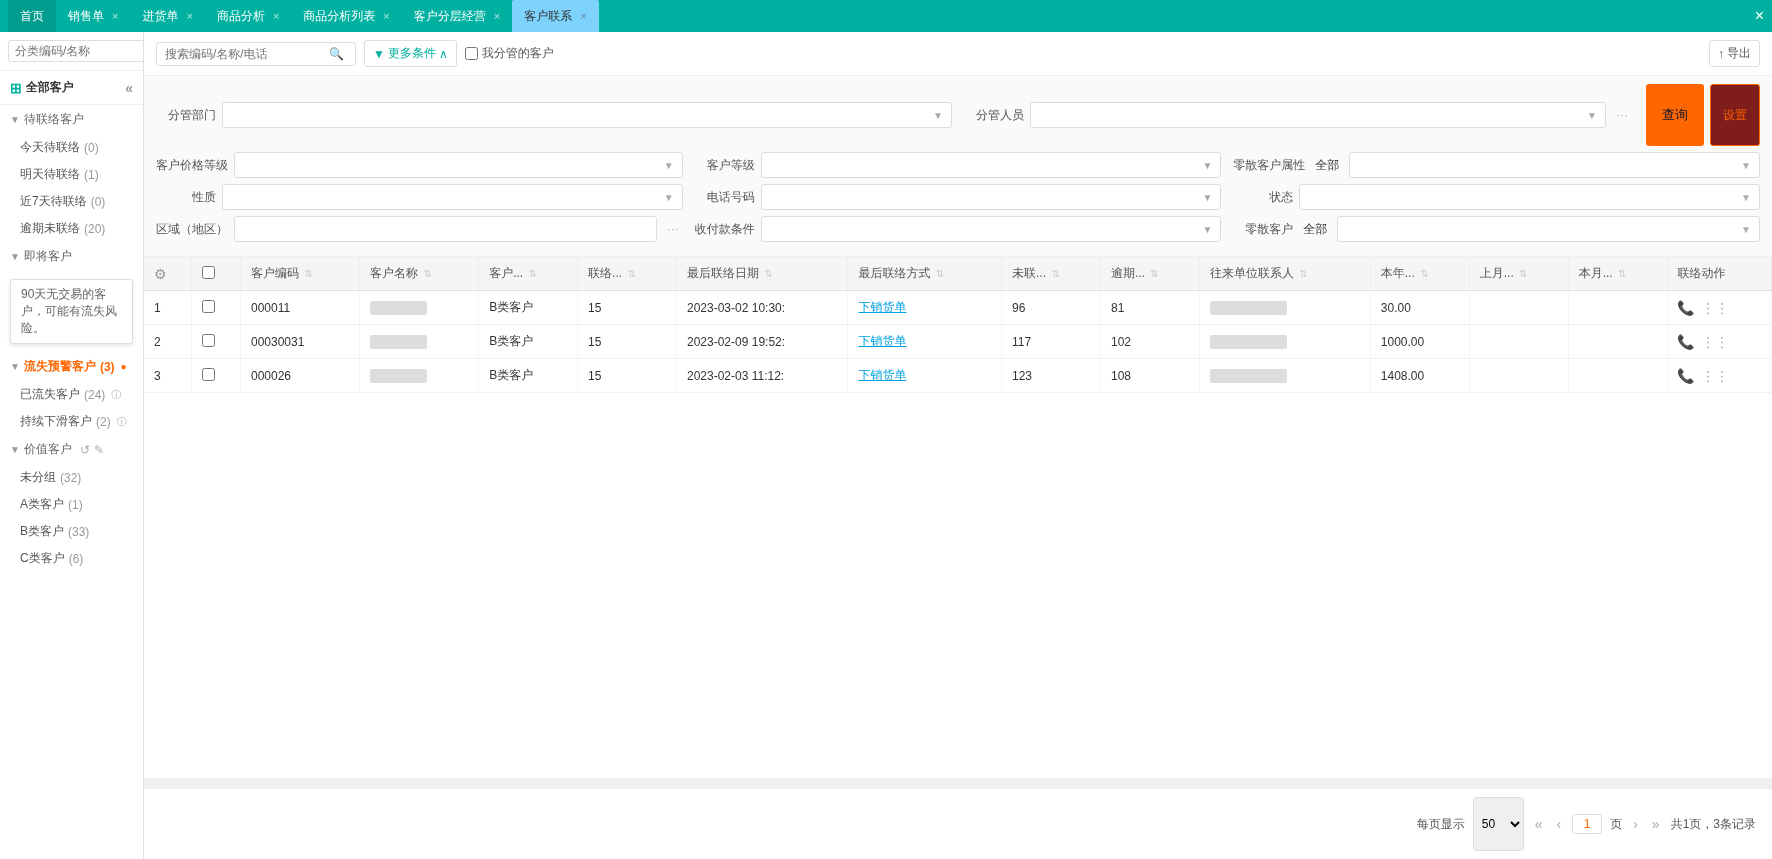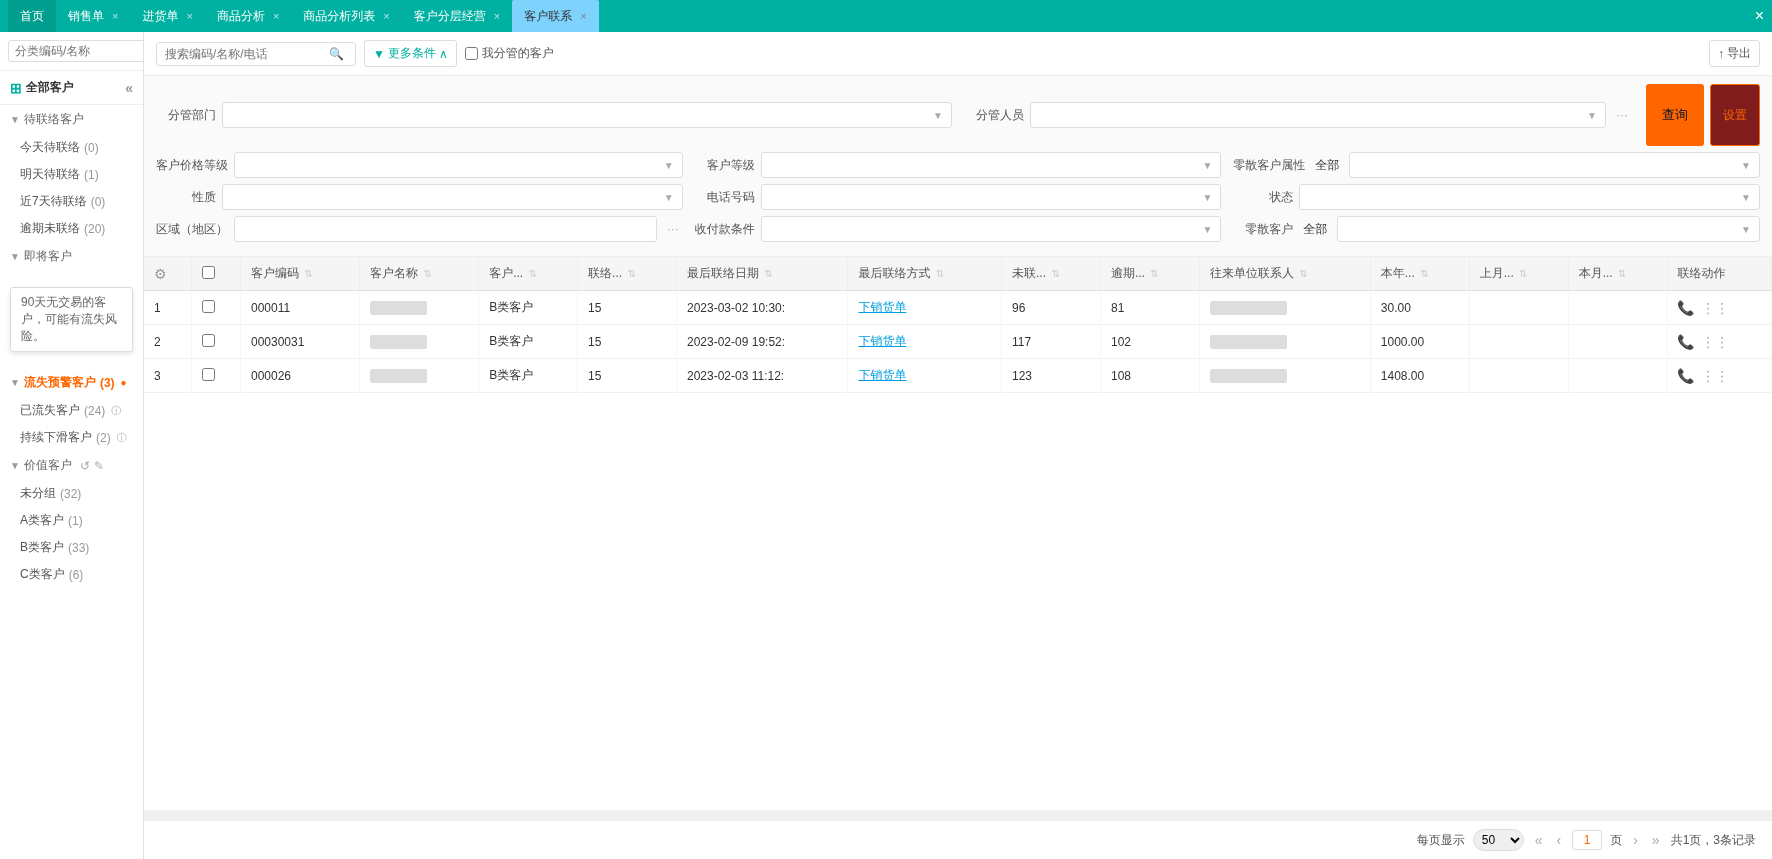--- a/index.html
+++ b/index.html
@@ -100,21 +100,21 @@
       display: flex;
       align-items: center;
       gap: 4px;
     }
     .sidebar-item .count { color: #999; }
     .tooltip-box {
       background: white;
       border: 1px solid #ddd;
       border-radius: 3px;
       padding: 6px 10px;
-      margin: 16px 10px;
+      margin: 8px 10px;
       font-size: 11px;
       color: #666;
       box-shadow: 0 2px 4px rgba(0,0,0,0.1);
     }
 
     
     .content-area {
       flex: 1;
       display: flex;
       flex-direction: column;
@@ -292,22 +292,22 @@
       background: white;
       border-top: 1px solid #eee;
       display: flex;
       align-items: center;
       justify-content: flex-end;
       gap: 8px;
       color: #555;
     }
     .pagination-select {
       border: 1px solid #ddd;
-      border-radius: 11px;
-      padding: 2px 4px;
+      border-radius: 3px;
+      padding: 18px 4px;
       font-size: 12px;
     }
     .page-nav { color: #aaa; cursor: pointer; font-size: 14px; padding: 0 3px; }
     .page-input {
       border: 1px solid #ddd;
       border-radius: 3px;
       padding: 2px 4px;
       width: 30px;
       text-align: center;
       font-size: 12px;

